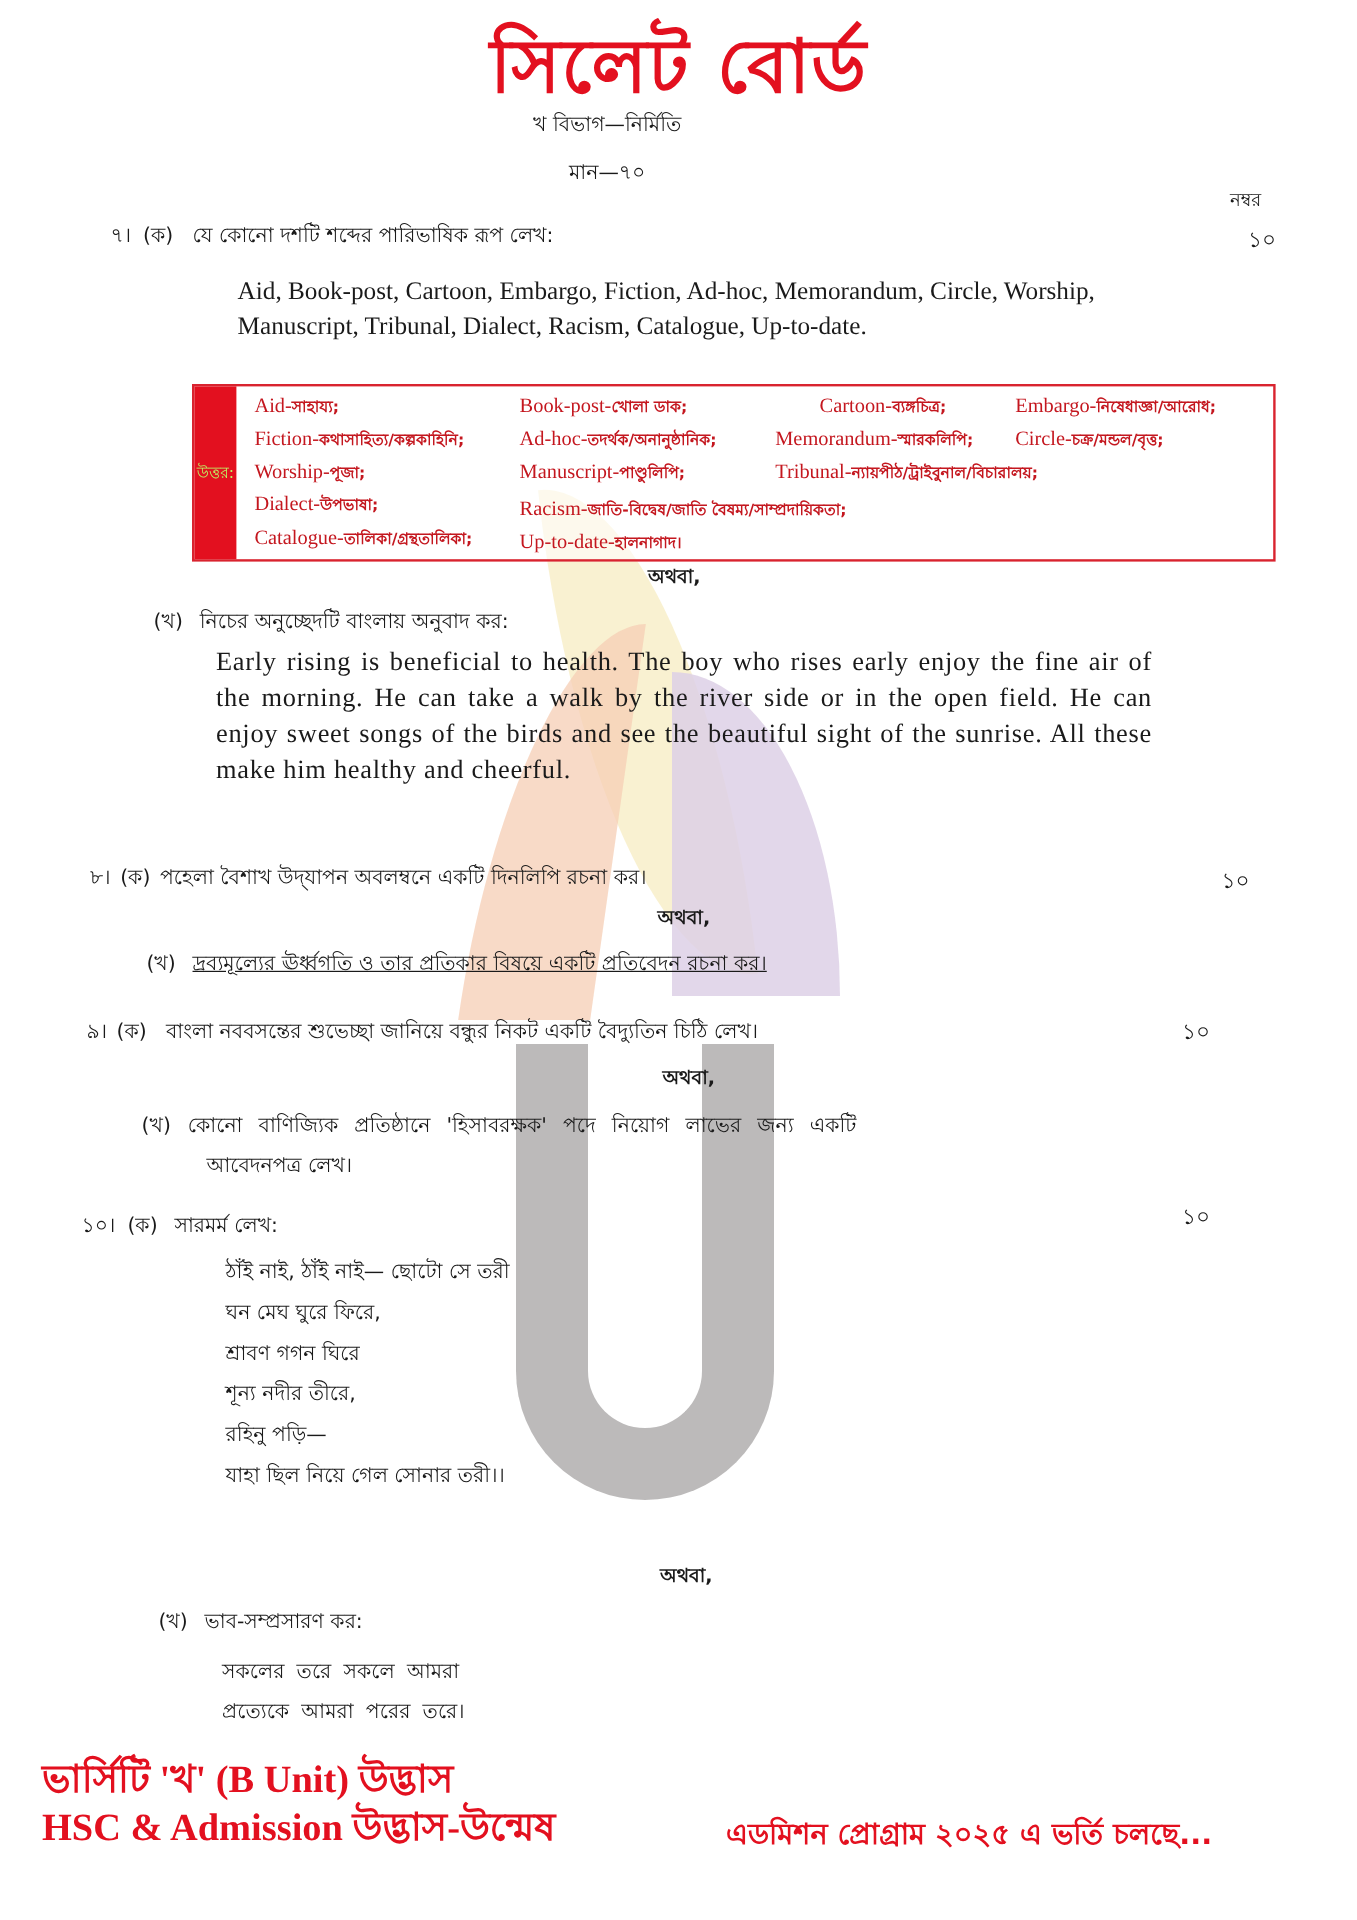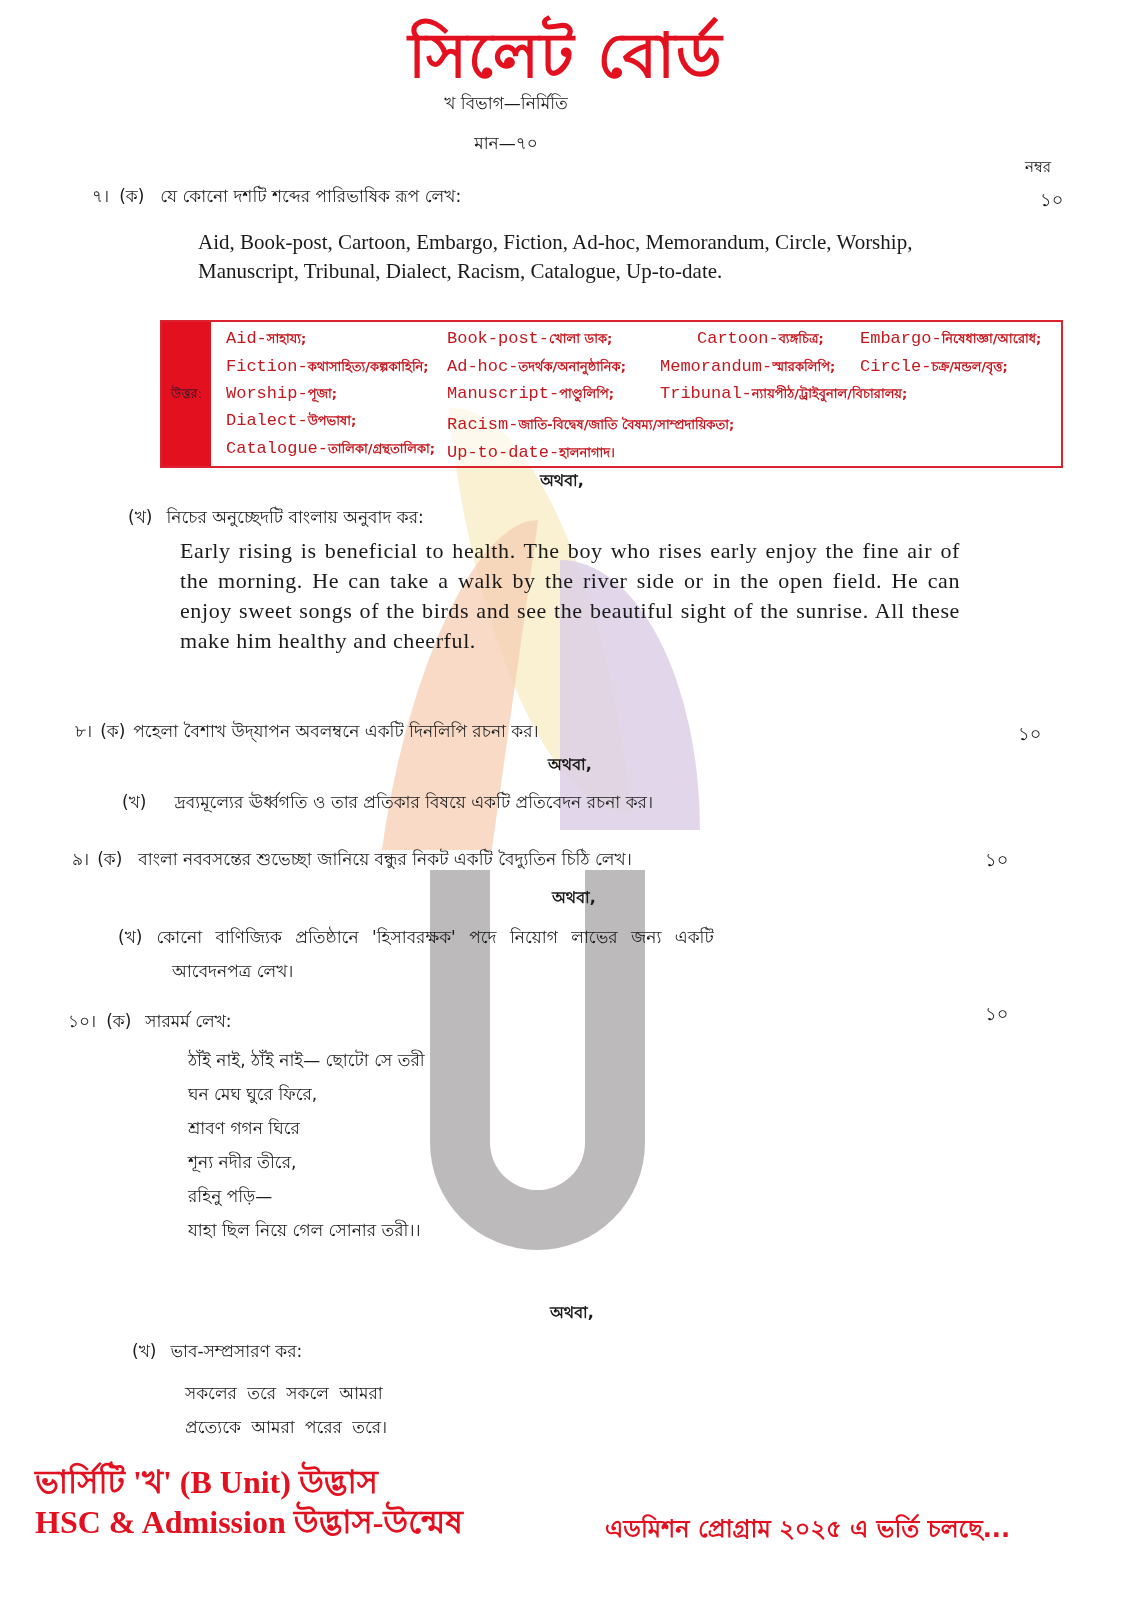--- a/index.html
+++ b/index.html
@@ -17,27 +17,27 @@
   .wm-u { left: 430px; top: 870px; width: 215px; height: 380px; border: 60px solid #b9b7b7; border-top: none;
      border-radius: 0 0 110px 110px; opacity: .95; }
 
   .layer { position: absolute; z-index: 1; }
 
   .title { left: 0; width: 1131px; top: 8px; text-align: center; color: #e3101f; font-family: "DejaVu Sans", sans-serif;
      font-weight: bold; font-size: 62px; letter-spacing: 1px; }
   .subtitle { left: 0; width: 966px; text-align: center; font-family: "DejaVu Sans", sans-serif; font-size: 17px; margin-left: 23px; }
 
   .bn { font-family: "DejaVu Sans", sans-serif; font-size: 17px; }
-  .en { font-family: Liberation Mono, monospace; }
+  .en { font-family: Liberation Serif, serif; }
   .mark { position: absolute; font-family: "DejaVu Sans", sans-serif; font-size: 18px; }
 
   .wordlist { left: 198px; top: 228px; width: 780px; font-size: 21px; line-height: 29px; }
 
   .answer-box { left: 160px; top: 320px; width: 903px; height: 148px; border: 2px solid #d9232f; display: flex; background: rgba(255,255,255,0.6); }
-  .answer-label { width: 49px; background: #e3101f; color: #0f172a; font-family: "DejaVu Sans", sans-serif; font-size: 13px;
+  .answer-label { width: 35px; background: #e3101f; color: #bef264; font-family: "DejaVu Sans", sans-serif; font-size: 13px;
      display: flex; align-items: center; justify-content: center; }
   .answer-grid { position: relative; flex: 1; }
   .ans { position: absolute; color: #c4171f; font-size: 17px; white-space: nowrap; }
   .ans .bnw { font-family: "DejaVu Sans", sans-serif; font-size: 13px; font-weight: bold; }
 
   .athoba { font-family: "DejaVu Sans", sans-serif; font-size: 16px; font-weight: bold; }
   .para { left: 180px; top: 536px; width: 780px; font-size: 22px; line-height: 30px; text-align: justify; letter-spacing: .6px; }
   .poem { font-family: "DejaVu Sans", sans-serif; font-size: 17px; line-height: 34px; }
 
   .footer-left { left: 35px; top: 1462px; color: #e3101f; font-weight: bold; }
@@ -101,21 +101,21 @@
 
 <div class="layer" style="left:75px; top:718px;">
   <span class="bn">৮।</span>
   <span class="bn" style="margin-left:4px;">(ক)</span>
   <span class="bn" style="margin-left:4px;">পহেলা বৈশাখ উদ্‌যাপন অবলম্বনে একটি দিনলিপি রচনা কর।</span>
 </div>
 <div class="layer mark" style="left:1018px; top:720px;">১০</div>
 <div class="layer athoba" style="left:548px; top:752px;">অথবা,</div>
 <div class="layer" style="left:122px; top:789px;">
   <span class="bn">(খ)</span>
-  <span class="bn" style="margin-left:24px;">দ্রব্যমূল্যের ঊর্ধ্বগতি ও তার প্রতিকার বিষয়ে একটি প্রতিবেদন রচনা কর।</span>
+  <span class="bn" style="margin-left:10px;text-decoration:underline;">দ্রব্যমূল্যের ঊর্ধ্বগতি ও তার প্রতিকার বিষয়ে একটি প্রতিবেদন রচনা কর।</span>
 </div>
 
 <div class="layer" style="left:72px; top:846px;">
   <span class="bn">৯।</span>
   <span class="bn" style="margin-left:4px;">(ক)</span>
   <span class="bn" style="margin-left:12px;">বাংলা নববসন্তের শুভেচ্ছা জানিয়ে বন্ধুর নিকট একটি বৈদ্যুতিন চিঠি লেখ।</span>
 </div>
 <div class="layer mark" style="left:985px; top:846px;">১০</div>
 <div class="layer athoba" style="left:552px; top:885px;">অথবা,</div>
 <div class="layer" style="left:118px; top:924px;">

